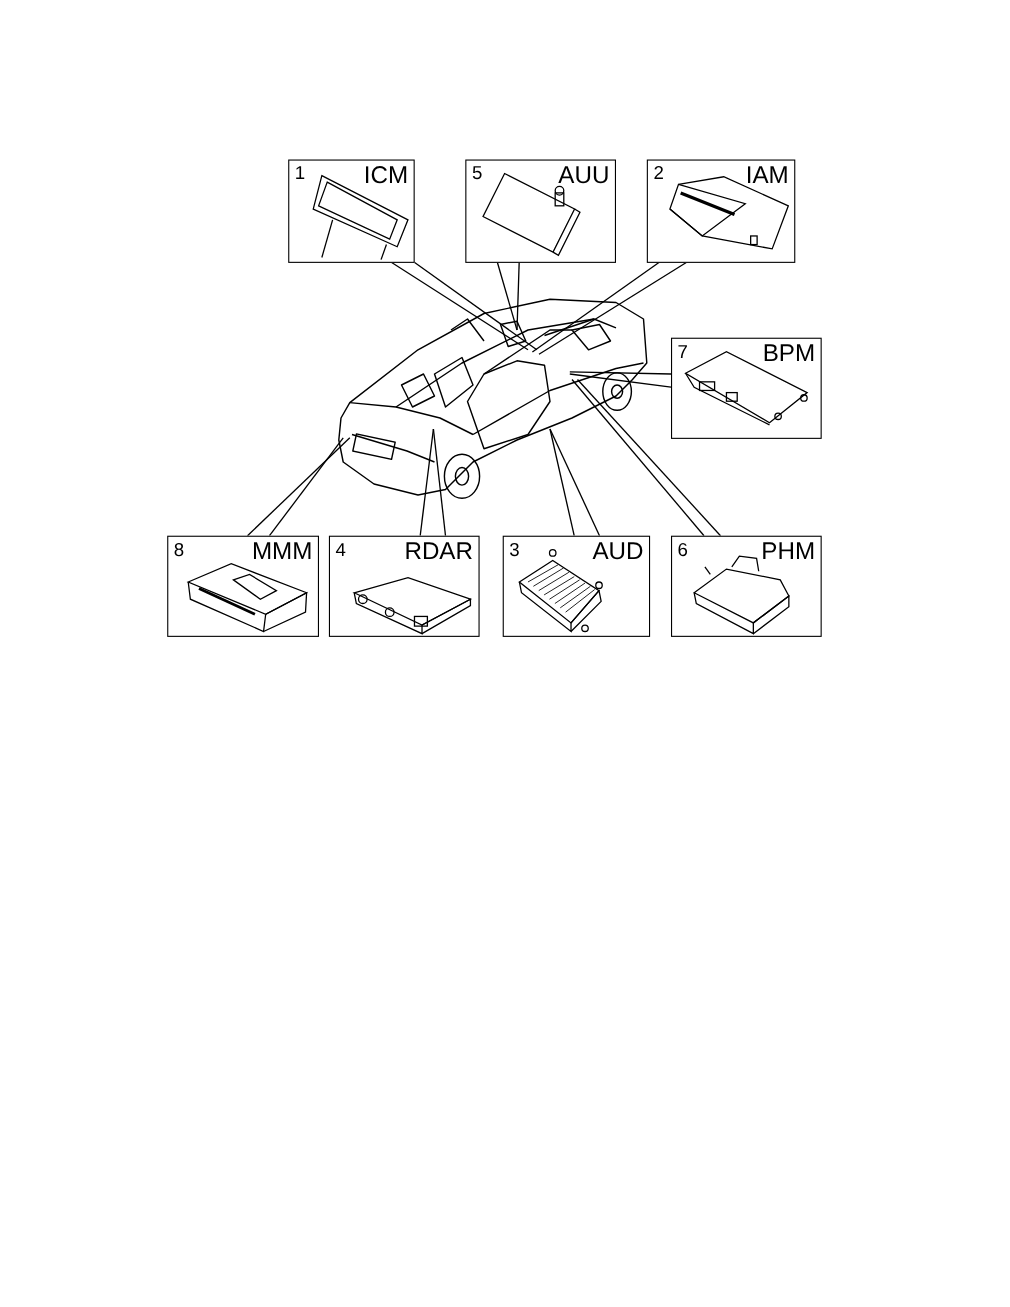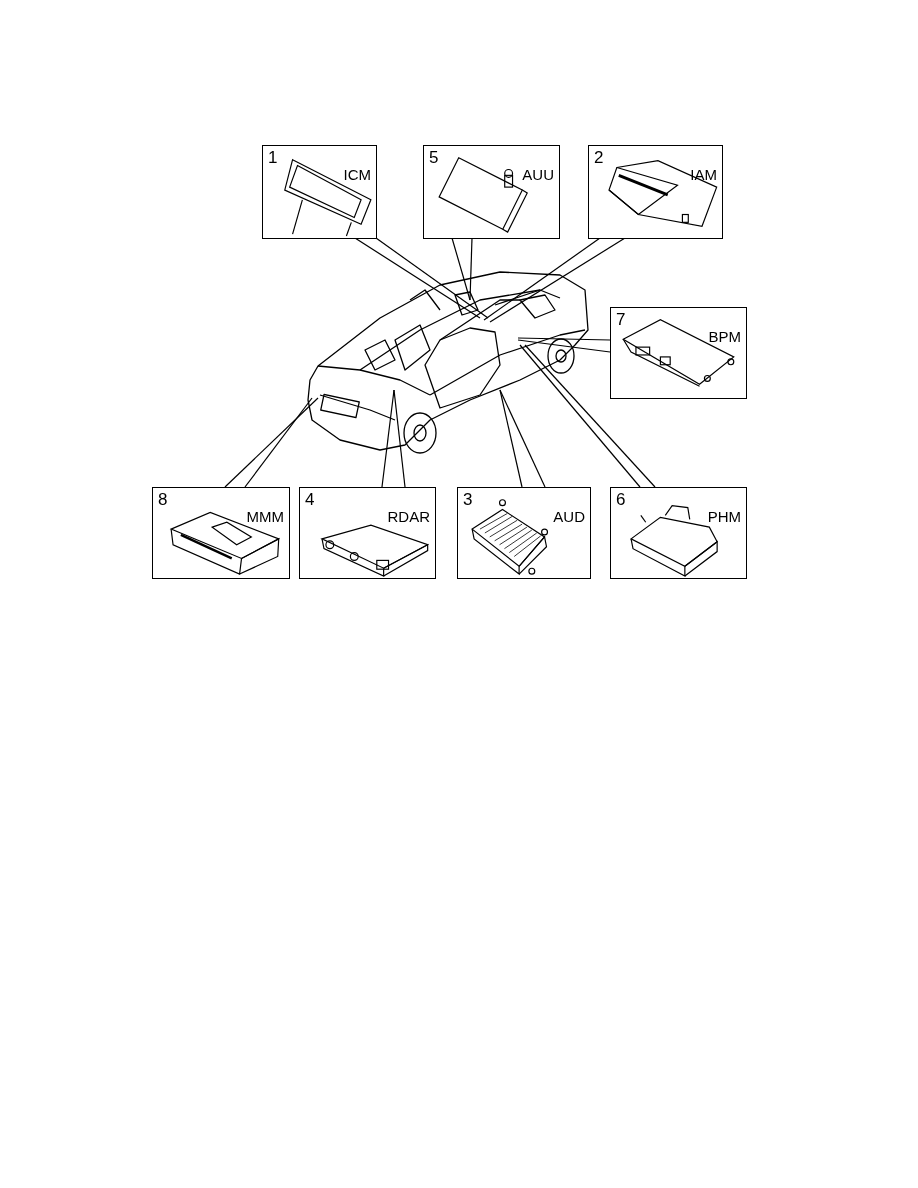--- a/index.html
+++ b/index.html
@@ -1,20 +1,20 @@
 <!DOCTYPE html>
 <html><head>
 <meta charset="utf-8">
 <style>
   html, body { margin:0; padding:0; background:#fff; }
   body { width:918px; height:1188px; position:relative; overflow:hidden; font-family:"Liberation Sans", sans-serif; }
   .diagram { position:absolute; left:0; top:0; width:918px; height:1188px; }
   .box { position:absolute; border:1.5px solid #000; background:#fff; box-sizing:border-box; }
   .num { position:absolute; left:5px; top:2px; font-size:17px; color:#000; }
-  .code { position:absolute; right:5px; top:20px; font-size:15px; color:#000; }
+  .code { position:absolute; right:5px; top:0; font-size:22px; color:#000; }
   .part { position:absolute; left:0; top:0; width:100%; height:100%; }
   svg.lines { position:absolute; left:0; top:0; }
 </style>
 </head>
 <body>
 
 <div class="diagram">
 
   <svg class="lines" width="918" height="1188">
     <g fill="none" stroke="#000" stroke-width="1.3" stroke-linejoin="round">

